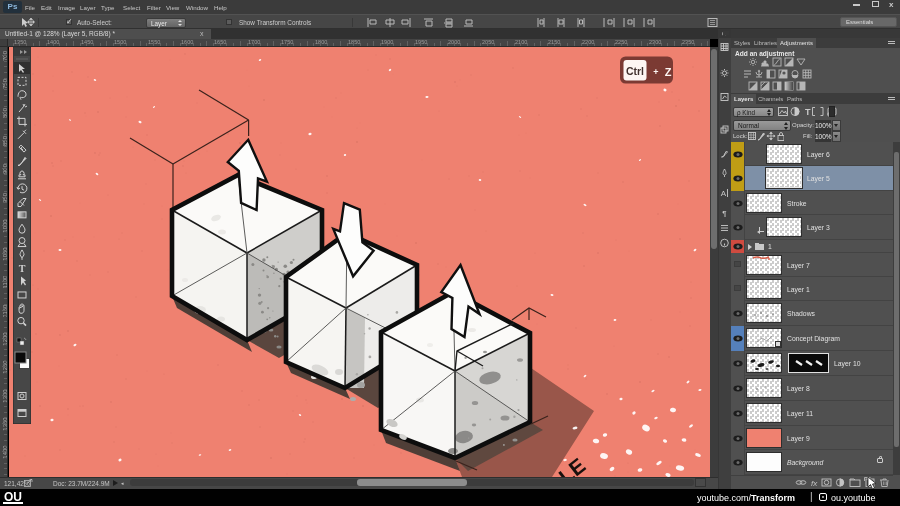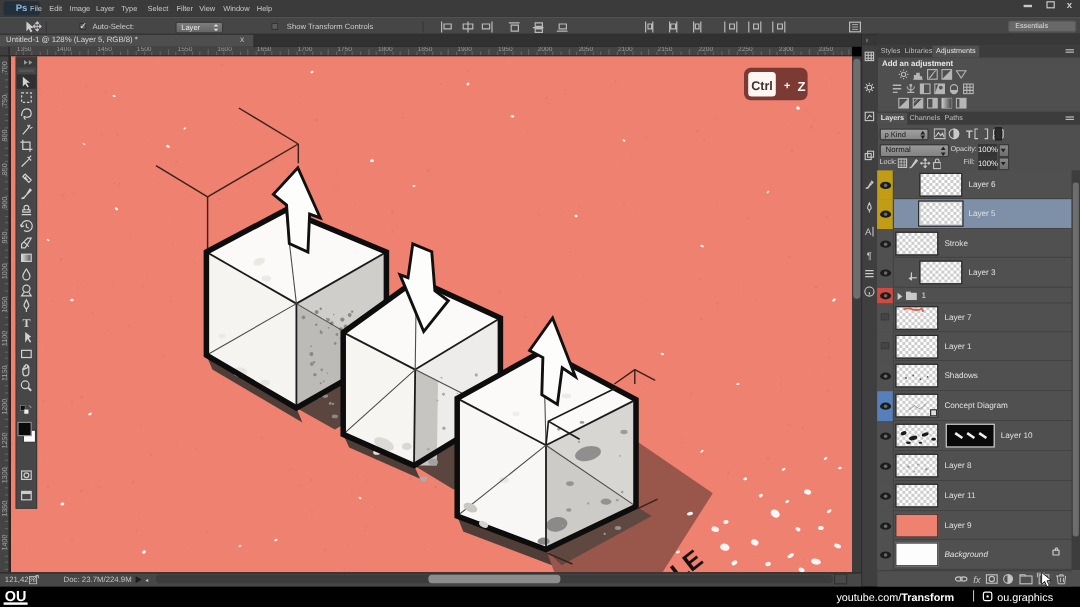--- a/index.html
+++ b/index.html
@@ -40,21 +40,21 @@
   background:repeating-conic-gradient(#ffffff 0 90deg, #cccccc 90deg 180deg);
   background-size:5px 5px; }
 .lname { position:absolute; font-size:6.8px; color:#e0e0e0; top:9px; }
 
 #blackbar { left:0; top:489px; width:900px; height:17px; background:#010101; }
 </style>
 </head>
 <body>
 
 <div class="abs" id="menubar">
-  <div class="abs" style="left:3px;top:1px;width:30px;height:12px;background:#22303c;border-radius:2px;color:#8db8dd;font-size:8px;font-weight:bold;text-align:center;line-height:12px;">Ps</div>
+  <div class="abs" style="left:3px;top:1px;width:19px;height:12px;background:#22303c;border-radius:2px;color:#8db8dd;font-size:8px;font-weight:bold;text-align:center;line-height:12px;">Ps</div>
   <span class="mitem" style="left:25px">File</span>
   <span class="mitem" style="left:41px">Edit</span>
   <span class="mitem" style="left:58px">Image</span>
   <span class="mitem" style="left:80px">Layer</span>
   <span class="mitem" style="left:101px">Type</span>
   <span class="mitem" style="left:123px">Select</span>
   <span class="mitem" style="left:147px">Filter</span>
   <span class="mitem" style="left:166px">View</span>
   <span class="mitem" style="left:186px">Window</span>
   <span class="mitem" style="left:214px">Help</span>
@@ -1301,14 +1301,14 @@
     <path d="M2 1 L2 11 L4.5 8.5 L6.5 13 L8.5 12 L6.5 8 L10 7.5 Z" fill="#fff" stroke="#222" stroke-width="0.8"></path>
   </svg>
 
 <div class="abs" id="blackbar">
   <div class="abs" style="left:4px;top:1px;color:#fff;font-size:12px;font-weight:bold;letter-spacing:0px;">OU</div>
   <div class="abs" style="left:3px;top:13px;width:20px;height:2px;background:#fff;"></div>
   <div class="abs" style="left:697px;top:3.5px;color:#fff;font-size:9px;">youtube.com/<b>Transform</b></div>
   <div class="abs" style="left:810px;top:2px;color:#cfcfcf;font-size:10px;">|</div>
   <div class="abs" style="left:819px;top:4px;width:8px;height:8px;border:1px solid #fff;border-radius:2px;"></div>
   <div class="abs" style="left:822px;top:7px;width:2px;height:2px;border:1px solid #fff;border-radius:50%;"></div>
-  <div class="abs" style="left:831px;top:3.5px;color:#fff;font-size:9px;">ou.graphics</div>
+  <div class="abs" style="left:831px;top:3.5px;color:#fff;font-size:9px;">ou.youtube</div>
 </div>
 
 </body></html>

